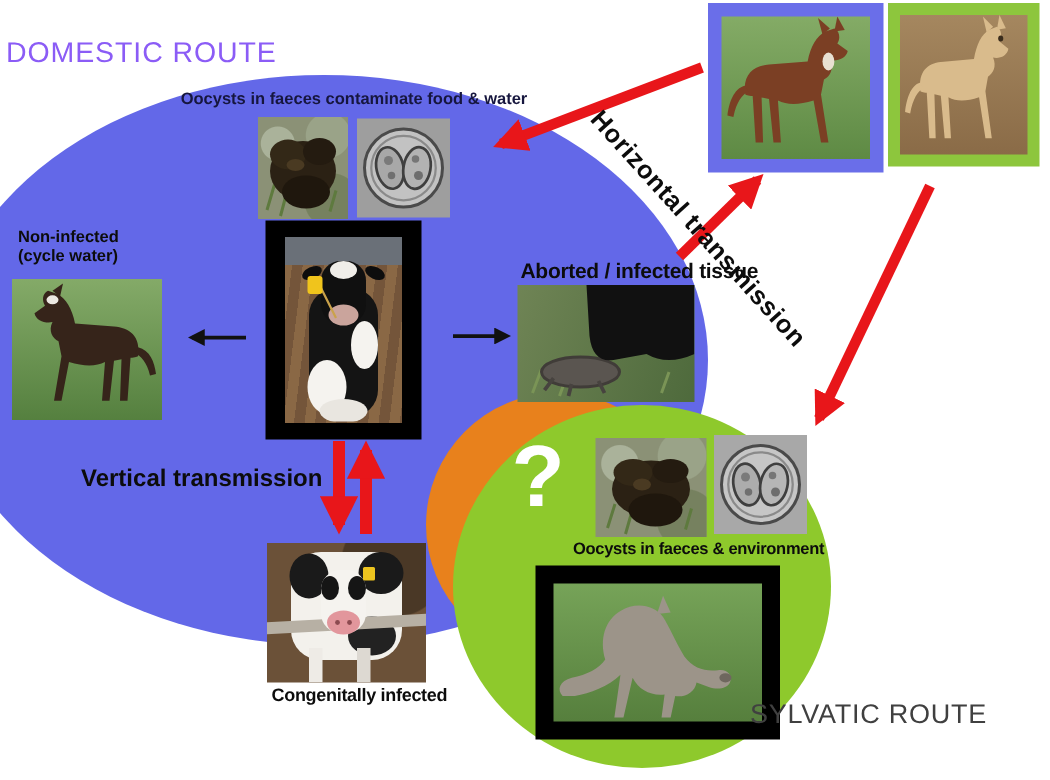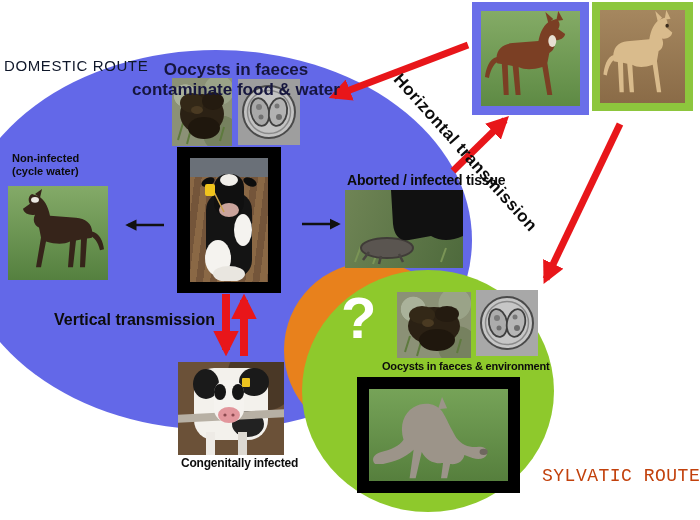--- a/index.html
+++ b/index.html
@@ -5,23 +5,23 @@
   html,body{margin:0;padding:0;background:#fff;}
   .stage{position:relative;width:700px;height:520px;background:#ffffff;overflow:hidden;
          font-family:"Liberation Sans",sans-serif;color:#0d0d0d;}
   .abs{position:absolute;}
   
   .blue-circle{left:-40px;top:50px;width:512px;height:380px;border-radius:50%;background:#6368e8;}
   .orange-circle{left:284px;top:262px;width:176px;height:176px;border-radius:50%;background:#e8811c;}
   .green-circle{left:302px;top:270px;width:252px;height:242px;border-radius:50%;background:#8ec92c;}
   
   .lbl{position:absolute;font-weight:bold;color:#0c0c0c;white-space:nowrap;}
-  .t-domestic{left:4px;top:25px;font-size:15px;font-weight:400;letter-spacing:.6px;color:#0f172a;margin-top:32px;}
-  .t-sylvatic{left:542px;top:466px;font-size:18px;font-weight:400;letter-spacing:.5px;color:#c2410c;font-family:Liberation Mono, monospace;}
-  .t-oo-dom{left:120px;top:60px;width:232px;text-align:center;font-size:17px;color:#16163e;white-space:normal;}
+  .t-domestic{left:4px;top:25px;font-size:19px;font-weight:400;letter-spacing:.6px;color:#8b5cf6;}
+  .t-sylvatic{left:500px;top:466px;font-size:18px;font-weight:400;letter-spacing:.5px;color:#404040;}
+  .t-oo-dom{left:120px;top:60px;width:232px;text-align:center;font-size:11px;color:#16163e;white-space:normal;}
   .t-noninf{left:12px;top:152px;width:102px;text-align:left;font-size:11px;line-height:13px;white-space:normal;}
   .t-aborted{left:347px;top:172px;font-size:14px;letter-spacing:-.2px;}
   .t-vertical{left:54px;top:311px;font-size:16px;}
   .t-horizontal{left:404px;top:70px;font-size:17px;transform:rotate(48deg);transform-origin:0 0;letter-spacing:.5px;}
   .t-congen{left:181px;top:456px;font-size:12px;letter-spacing:-.2px;}
   .t-oo-sylv{left:382px;top:360px;font-size:11px;letter-spacing:-.2px;}
   .t-qmark{left:341px;top:289px;font-size:58px;font-weight:bold;color:#ffffff;line-height:1;}
   
   .photo{position:absolute;overflow:hidden;}
   .photo svg{display:block;width:100%;height:100%;}

